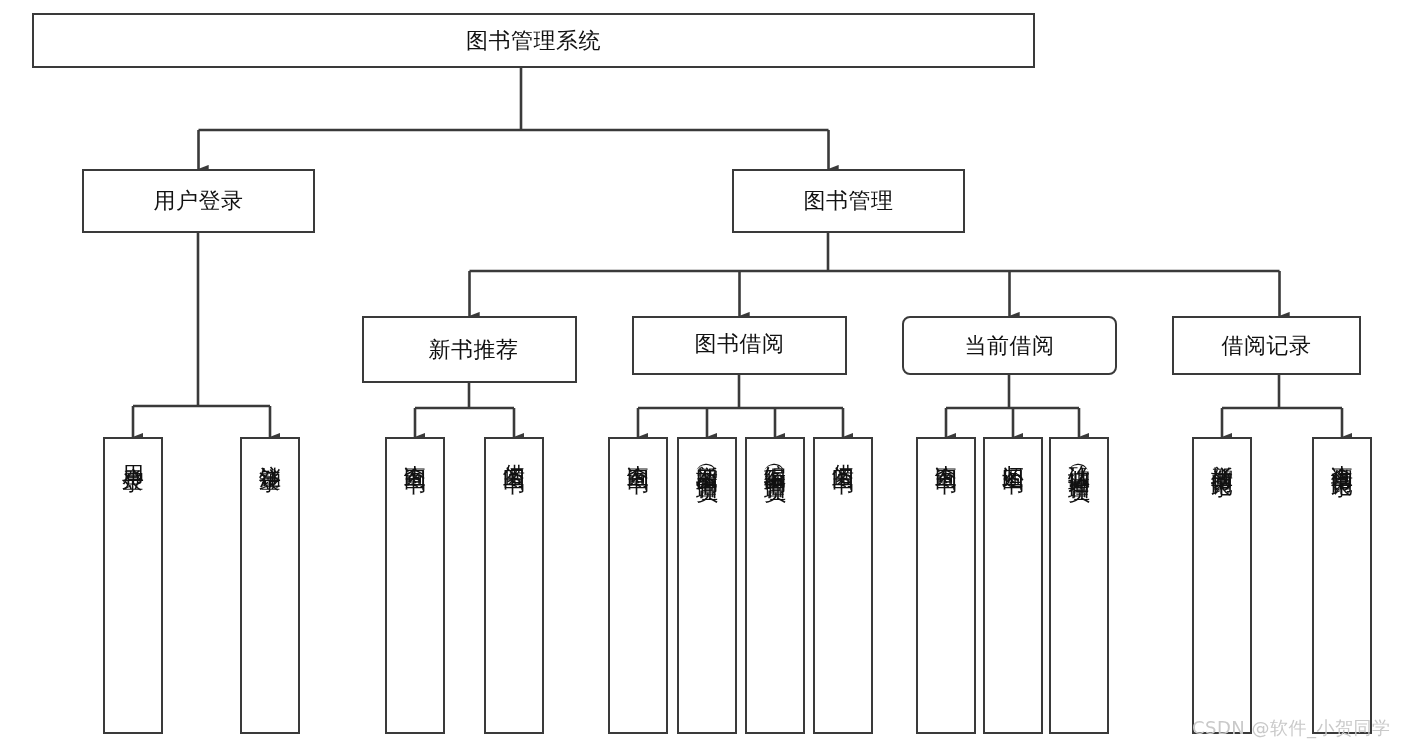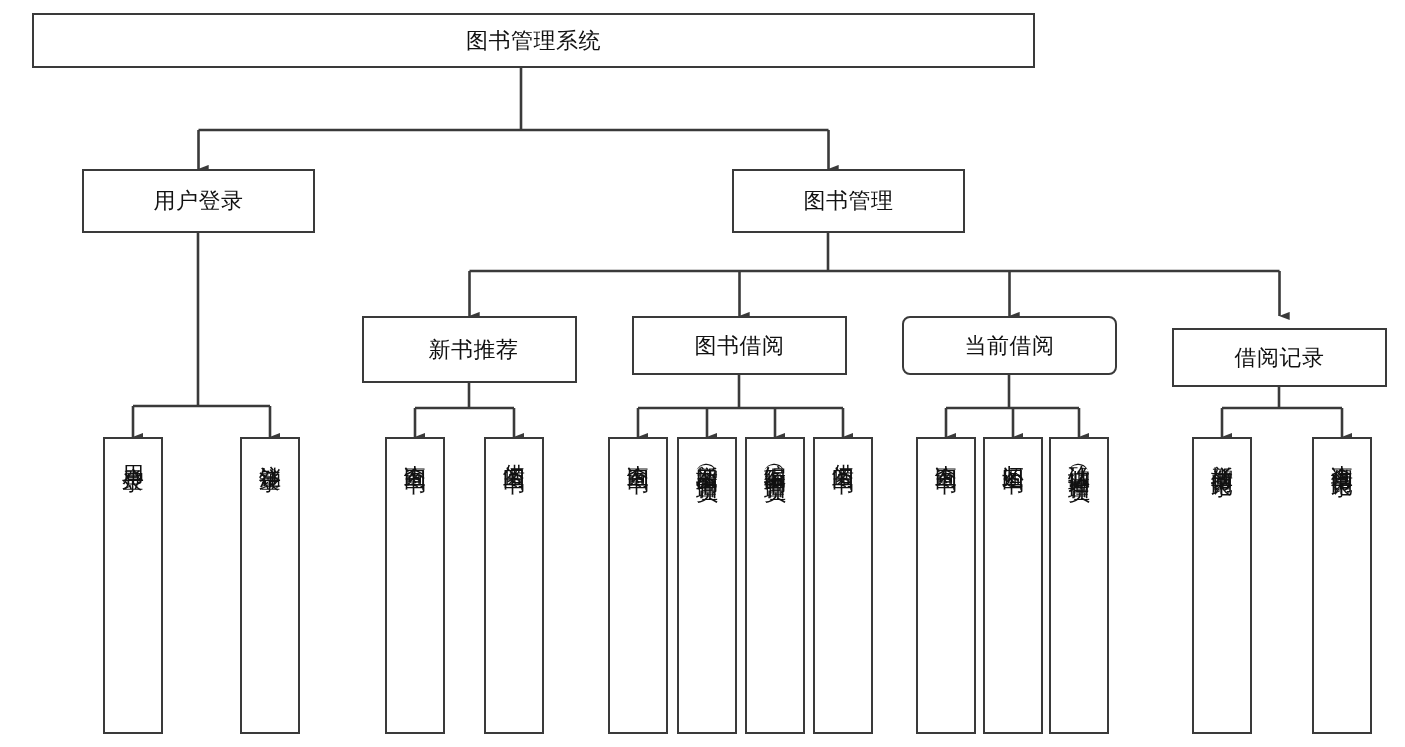--- a/index.html
+++ b/index.html
@@ -120,27 +120,27 @@
       </div>
       <div class="node horizontal" style="left: 82px; top: 169px; width: 233px; height: 64px;">
         <span class="node-label">用户登录</span>
       </div>
       <div class="node horizontal" style="left: 712px; top: 169px; width: 233px; height: 64px; margin-left: 20px;">
         <span class="node-label">图书管理</span>
       </div>
       <div class="node horizontal" style="left: 362px; top: 316px; width: 215px; height: 67px; padding-left: 8px;">
         <span class="node-label">新书推荐</span>
       </div>
-      <div class="node horizontal" style="left: 632px; top: 316px; width: 215px; height: 59px;">
+      <div class="node horizontal" style="left: 632px; top: 316px; width: 215px; height: 59px; font-family: Liberation Mono, monospace;">
         <span class="node-label">图书借阅</span>
       </div>
       <div class="node horizontal" style="left: 902px; top: 316px; width: 215px; height: 59px; border-radius: 8px;">
         <span class="node-label">当前借阅</span>
       </div>
-      <div class="node horizontal" style="left: 1172px; top: 328px; width: 215px; height: 59px;">
+      <div class="node horizontal" style="left: 1172px; top: 316px; width: 189px; height: 59px;">
         <span class="node-label">借阅记录</span>
       </div>
       <div class="node vertical" style="left: 103px; top: 437px; width: 60px; height: 297px;">
         <span class="node-label">用户登录</span>
       </div>
       <div class="node vertical" style="left: 240px; top: 437px; width: 60px; height: 297px;">
         <span class="node-label">注销登录</span>
       </div>
       <div class="node vertical" style="left: 385px; top: 437px; width: 60px; height: 297px;">
         <span class="node-label">查询图书</span>
@@ -170,14 +170,15 @@
         <span class="node-label">确认归还（管理员）</span>
       </div>
       <div class="node vertical" style="left: 1192px; top: 437px; width: 60px; height: 297px;">
         <span class="node-label">新增借阅记录</span>
       </div>
       <div class="node vertical" style="left: 1312px; top: 437px; width: 60px; height: 297px;">
         <span class="node-label">查询借阅记录</span>
       </div>
     </div>
 
+  <div class="watermark" style="left:1192px; top:716px;">CSDN @软件_小贺同学</div>
 
 </div>
 
 </body></html>

